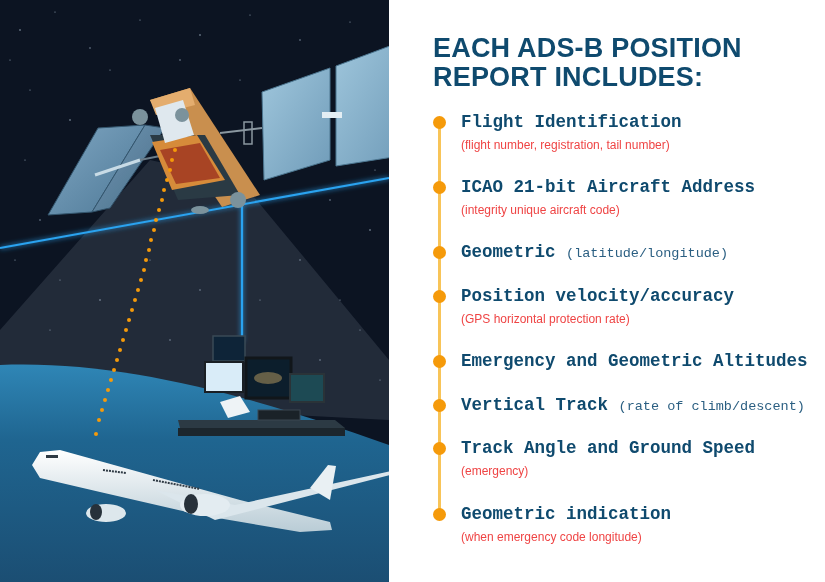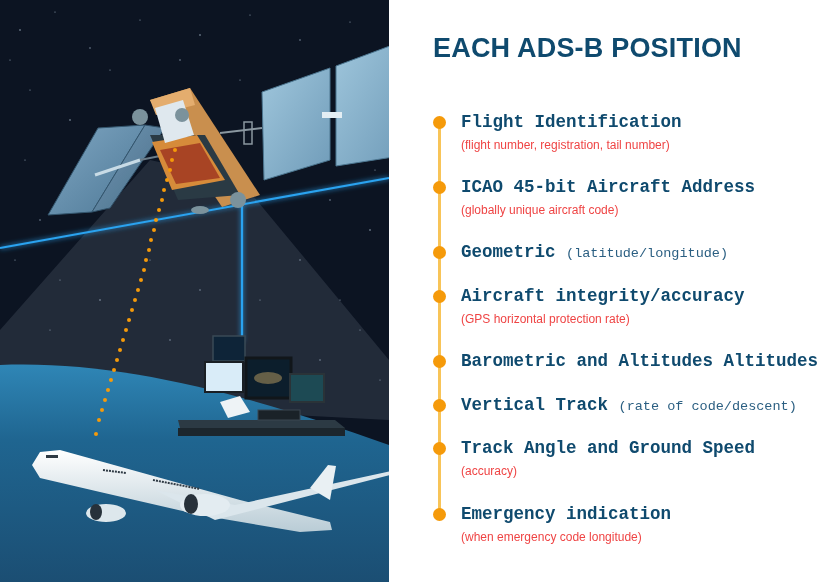--- a/index.html
+++ b/index.html
@@ -199,67 +199,68 @@
       <rect x="46" y="455" width="12" height="3" fill="#2f3a44"></rect>
       <line x1="103" y1="470" x2="126" y2="473" stroke="#2f3a44" stroke-width="2" stroke-dasharray="2,1"></line>
       <line x1="153" y1="480" x2="200" y2="489" stroke="#2f3a44" stroke-width="2" stroke-dasharray="2,1"></line>
     </g>
   </svg>
 </div>
 
 <div id="info">
   <div class="title">
     <div>EACH ADS-B POSITION</div>
+    <div>REPORT INCLUDES:</div>
   </div>
 
   <div class="timeline-line"></div>
 
   <div class="item" style="top:112px;">
     <span class="dot"></span>
     <div class="item-title">Flight Identification</div>
     <div class="item-sub">(flight number, registration, tail number)</div>
   </div>
 
   <div class="item" style="top:177px;">
     <span class="dot"></span>
-    <div class="item-title">ICAO 45-bit Aircraft Address</div>
-    <div class="item-sub">(globally unique aircraft code)</div>
+    <div class="item-title">ICAO 21-bit Aircraft Address</div>
+    <div class="item-sub">(integrity unique aircraft code)</div>
   </div>
 
   <div class="item" style="top:242px;">
     <span class="dot"></span>
     <div class="item-title">
       <span>Geometric</span>
       <span class="inline-sub">(latitude/longitude)</span>
     </div>
   </div>
 
   <div class="item" style="top:286px;">
     <span class="dot"></span>
-    <div class="item-title">Aircraft integrity/accuracy</div>
+    <div class="item-title">Position velocity/accuracy</div>
     <div class="item-sub">(GPS horizontal protection rate)</div>
   </div>
 
   <div class="item" style="top:351px;">
     <span class="dot"></span>
-    <div class="item-title">Barometric and Altitudes Altitudes</div>
+    <div class="item-title">Emergency and Geometric Altitudes</div>
   </div>
 
   <div class="item" style="top:395px;">
     <span class="dot"></span>
     <div class="item-title">
       <span>Vertical Track</span>
-      <span class="inline-sub">(rate of code/descent)</span>
+      <span class="inline-sub">(rate of climb/descent)</span>
     </div>
   </div>
 
   <div class="item" style="top:438px;">
     <span class="dot"></span>
     <div class="item-title">Track Angle and Ground Speed</div>
-    <div class="item-sub">(accuracy)</div>
+    <div class="item-sub">(emergency)</div>
   </div>
 
   <div class="item" style="top:504px;">
     <span class="dot"></span>
-    <div class="item-title">Emergency indication</div>
+    <div class="item-title">Geometric indication</div>
     <div class="item-sub">(when emergency code longitude)</div>
   </div>
 </div>
 
 </body></html>

